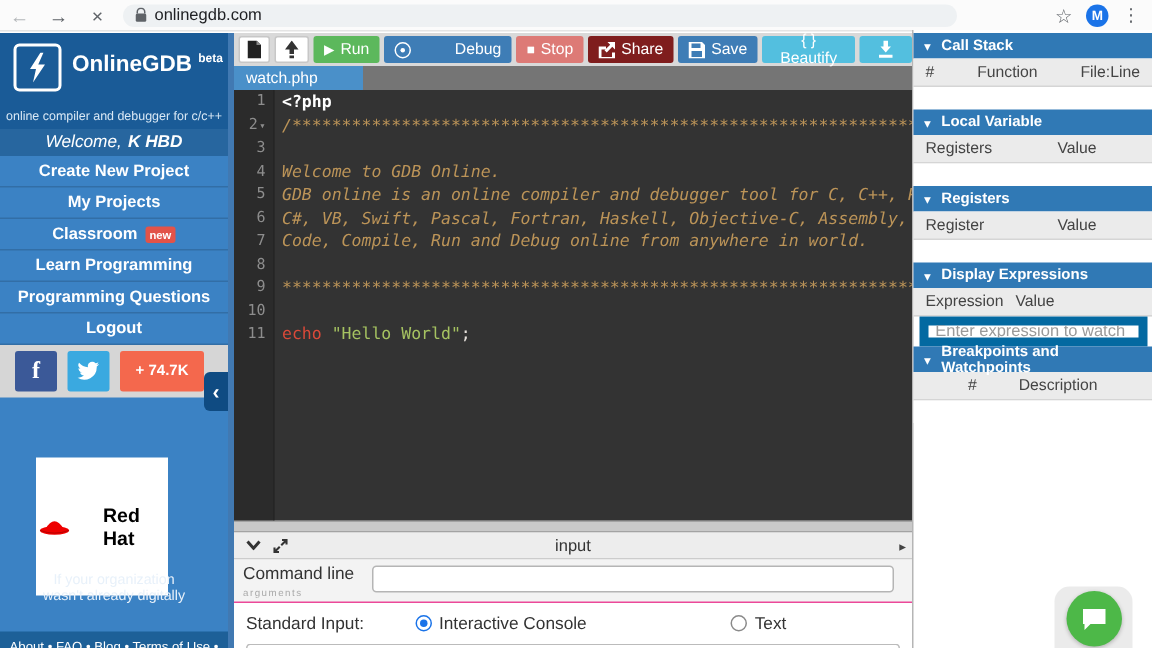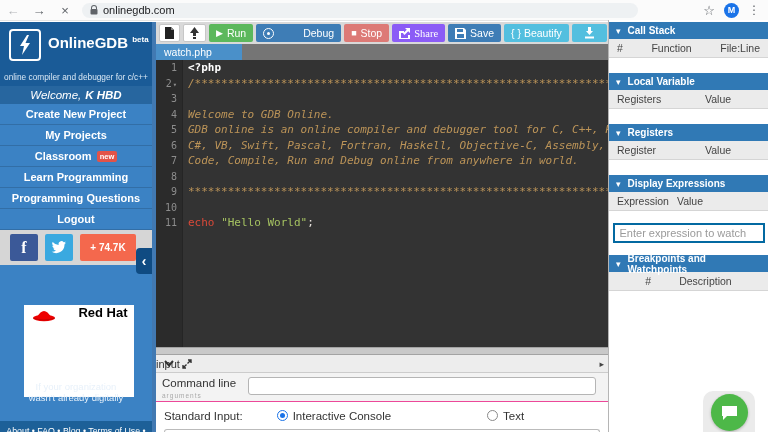--- a/index.html
+++ b/index.html
@@ -26,53 +26,53 @@
   .welcome{height:18px;background:#27669f;color:#fff;font-size:11.5px;font-style:italic;display:flex;align-items:center;justify-content:center;}
   .welcome b{margin-left:4px;font-style:italic;}
   .menu-item{height:20px;border-bottom:1px solid rgba(0,0,0,.15);color:#fff;font-size:11px;font-weight:bold;display:flex;align-items:center;justify-content:center;cursor:pointer;}
   .menu-item .badge{background:#e25349;color:#fff;font-size:7.5px;font-weight:bold;border-radius:2px;padding:1px 3px;margin-left:5px;}
   .social{height:35px;background:#d6d6d6;display:flex;align-items:center;padding-left:10px;gap:7px;}
   .soc-btn{width:28px;height:27px;border-radius:2px;display:flex;align-items:center;justify-content:center;cursor:pointer;}
   .fb{background:#3b5998;color:#fff;font-weight:bold;font-size:16px;font-family:"Liberation Serif",serif;}
   .tw{background:#3aa9e0;}
   .share-count{width:56px;height:27px;background:#f4684d;color:#fff;border-radius:2px;display:flex;align-items:center;justify-content:center;font-size:10px;font-weight:bold;cursor:pointer;}
   .collapse-tab{left:136px;top:248px;width:16px;height:26px;background:#0f4b82;border-radius:4px 0 0 4px;color:#fff;font-size:14px;font-weight:bold;display:flex;align-items:center;justify-content:center;cursor:pointer;}
-  .ad-box{left:24px;top:283px;width:110px;height:92px;background:#fff;display:flex;justify-content:center;gap:20px;}
+  .ad-box{left:24px;top:283px;width:88px;height:92px;background:#fff;display:flex;align-items:center;justify-content:center;gap:20px;}
   .redhat-text{font-size:13px;font-weight:bold;color:#000;}
   .ad-text{left:0;top:359px;width:152px;text-align:center;color:#e8f1fa;font-size:9.5px;line-height:11px;}
   .side-footer{left:0;top:399px;width:152px;height:33px;background:#1d6098;color:#fff;font-size:8.8px;text-align:center;padding-top:4px;box-sizing:border-box;line-height:13px;cursor:pointer;}
   .rail{left:152px;top:22px;width:4px;height:410px;background:#4179b2;}
   
   .main{left:156px;top:22px;width:452px;height:410px;}
   .toolbar{height:22px;background:#d9d9d9;display:flex;align-items:center;gap:3px;padding-left:3px;}
   .tb{height:18px;border:none;border-radius:2px;font-size:10.5px;color:#fff;display:flex;align-items:center;gap:4px;padding:0 7px;cursor:pointer;font-family:"Liberation Sans",sans-serif;}
   .tb.small{background:#fff;color:#222;padding:0 5px;border:1px solid #c7c7c7;}
   .tb.run{background:#5cb85c;} .tb.debug{background:#3e7db6;gap:29px;} .tb.stop{background:#dd7a76;}
-  .tb.share{background:#8b5cf6;font-family:Liberation Serif, serif;} .tb.save{background:#3e7db6;} .tb.beauty{background:#53bfdf;} .tb.dl{background:#53bfdf;padding:0 12px;}
+  .tb.share{background:#7f1d1d;} .tb.save{background:#3e7db6;} .tb.beauty{background:#53bfdf;} .tb.dl{background:#53bfdf;padding:0 12px;}
   .play-ico{font-size:9px;}
   .debug-ico{width:9px;height:9px;border:1.5px solid #fff;border-radius:50%;display:inline-flex;align-items:center;justify-content:center;}
   .debug-ico i{width:3px;height:3px;background:#fff;border-radius:50%;}
   .stop-ico{font-size:9px;}
   .tabbar{height:16px;background:#757575;display:flex;}
   .tab{width:78px;background:#4a90c9;color:#fff;font-size:10.5px;display:flex;align-items:center;padding-left:8px;cursor:pointer;}
   .editor{height:287px;background:#333;position:relative;overflow:hidden;cursor:text;}
   .gutter-bg{position:absolute;left:0;top:0;width:26px;height:100%;background:#2b2b2b;border-right:1px solid #252525;}
   .cl{position:relative;display:flex;height:15.5px;line-height:15.5px;font-family:"DejaVu Sans Mono",monospace;font-size:11px;white-space:pre;}
   .cl .gut{width:26px;flex:0 0 26px;text-align:right;padding-right:5px;box-sizing:border-box;color:#8d8d8d;font-size:10px;}
   .cl .fold{color:#8d8d8d;font-size:7px;margin-left:1px;}
   .cl .code{padding-left:6px;overflow:hidden;}
   .tag{color:#fff;font-weight:bold;}
   .comment{color:#bc9458;font-style:italic;}
   .kw{color:#da4939;}
   .str{color:#a5c261;}
   .plain{color:#e6e1dc;}
   .resize-bar{height:8px;background:#c9c9c9;border-top:1px solid #a3a3a3;border-bottom:1px solid #a3a3a3;box-sizing:border-box;cursor:row-resize;}
   .io-header{height:17px;background:#ededed;border-bottom:1px solid #ccc;display:flex;align-items:center;position:relative;}
   .io-ico{margin-left:8px;display:flex;align-items:center;cursor:pointer;}
-  .io-title{position:absolute;left:0;width:100%;font-size:11px;color:#333;}
+  .io-title{position:absolute;left:0;width:100%;text-align:center;font-size:11px;color:#333;}
   .io-arrow{margin-left:auto;margin-right:4px;color:#444;font-size:9px;}
   .cmd-row{height:28px;background:#f3f3f3;position:relative;border-bottom:1px solid #ec4899;}
   .cmd-label{position:absolute;left:6px;top:4px;font-size:11.5px;color:#333;}
   .cmd-sub{position:absolute;left:6px;top:19px;font-size:6.5px;color:#a9a9a9;letter-spacing:1px;}
   .cmd-input{position:absolute;left:92px;top:4px;width:348px;height:18px;border:1px solid #b5b5b5;border-radius:3px;background:#fff;box-sizing:border-box;font-size:11px;padding:0 4px;}
   .stdin-row{height:27px;background:#fff;display:flex;align-items:center;font-size:11.5px;color:#333;}
   .stdin-label{margin-left:8px;}
   .radio{width:11px;height:11px;border-radius:50%;border:1px solid #8a8a8a;background:#fff;box-sizing:border-box;display:inline-flex;align-items:center;justify-content:center;cursor:pointer;}
   .radio.sel{border-color:#1a73e8;}
   .radio.sel i{width:5px;height:5px;border-radius:50%;background:#1a73e8;}
@@ -82,21 +82,21 @@
   .debug-panel{left:608px;top:20px;width:160px;height:412px;background:#fff;border-left:1px solid #b5b5b5;box-sizing:border-box;padding-top:2px;}
   .dhead{height:17px;background:#3079b5;color:#fff;display:flex;align-items:center;cursor:pointer;}
   .dhead .chev{font-size:9px;margin:0 7px 0 7px;}
   .dtitle{font-size:10px;font-weight:bold;}
   .colrow{height:18px;background:#ebebeb;border-bottom:1px solid #d5d5d5;display:flex;align-items:center;font-size:10.5px;color:#444;padding:0 8px;}
   .dbody{height:15px;background:#fff;}
   .dsec.s0 .colrow{justify-content:space-between;}
   .dsec.s1 .colrow span:first-child,.dsec.s2 .colrow span:first-child{width:88px;}
   .dsec.s3 .colrow span{margin-right:8px;}
   .dsec.s4 .colrow{justify-content:center;gap:28px;}
-  .watch{display:block;width:152px;height:20px;margin:12px auto;border:2px solid #0369a1;box-sizing:border-box;font-size:11px;padding:0 5px;font-family:"Liberation Sans",sans-serif;}
+  .watch{display:block;width:152px;height:20px;margin:0 auto;border:6px solid #0369a1;box-sizing:border-box;font-size:11px;padding:0 5px;font-family:"Liberation Sans",sans-serif;}
   .watch::placeholder{color:#9a9a9a;}
   
   .chat-wrap{left:703px;top:391px;width:52px;height:41px;background:#ebebeb;border-radius:10px 10px 0 0;display:flex;justify-content:center;align-items:flex-start;padding-top:3px;box-sizing:border-box;}
   .chat-btn{width:37px;height:37px;border-radius:50%;background:#4db848;display:flex;align-items:center;justify-content:center;cursor:pointer;box-shadow:0 1px 3px rgba(0,0,0,.25);}
 </style>
 </head>
 <body>
 
 <div class="abs browser-bar">
   <span class="nav-ico dis">←</span>

